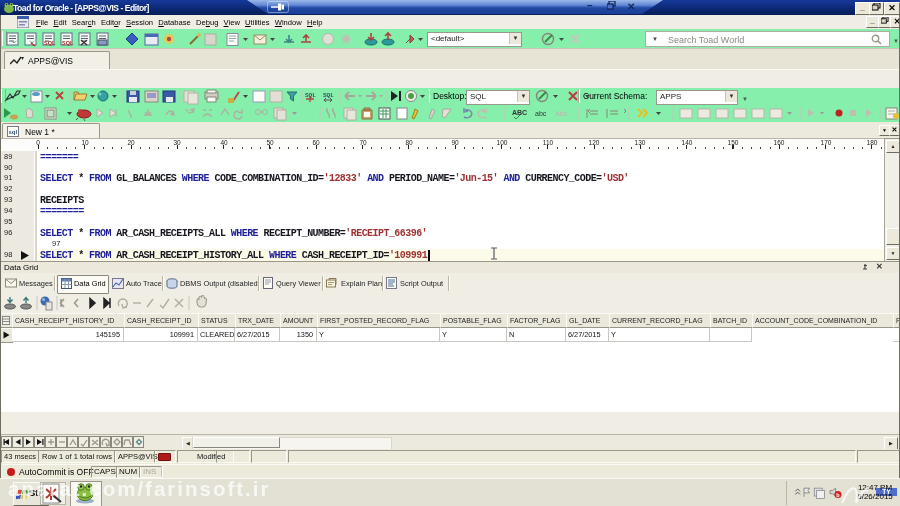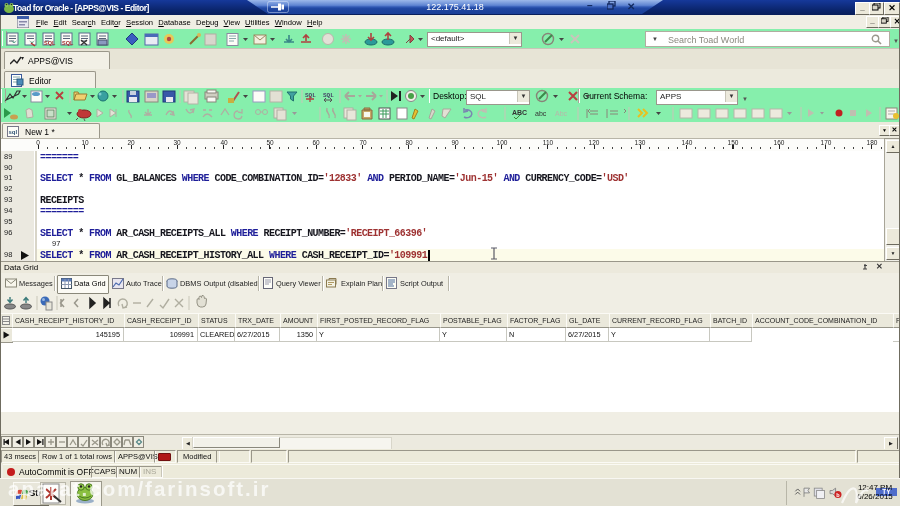--- a/index.html
+++ b/index.html
@@ -40,21 +40,20 @@
 
 <div class="abs" id="rdpbar" style="left:247px;top:0;width:416px;height:14px;
   background:linear-gradient(180deg,#9cb8ea 0%,#5f85d2 38%,#3058b4 50%,#1f46a0 62%,#1a3f98 100%);
   clip-path:polygon(0 0,416px 0,395px 14px,21px 14px);">
   <svg class="abs" style="left:20px;top:1px" width="22" height="12" viewBox="0 0 22 12">
    <rect x="0.5" y="0.5" width="21" height="11" rx="2" fill="none" stroke="rgba(230,240,255,0.45)"></rect>
    <path d="M4 6 h7" stroke="#fff" stroke-width="1.4"></path>
    <rect x="11" y="2.5" width="3" height="7" fill="#fff"></rect>
    <rect x="14.5" y="3.5" width="2.5" height="5" fill="#fff"></rect>
   </svg>
-  <span class="abs" style="left:0;top:1.5px;width:416px;text-align:center;color:#fff;font-size:9px;">122.175.41.18</span>
   <span class="abs" style="left:340px;top:0px;color:#122a60;font-weight:bold;font-size:10px;">–</span>
   <span class="abs" style="left:360px;top:1px;color:#122a60;font-size:8px;"><svg width="9" height="9" viewBox="0 0 9 9">
           <rect x="2" y="0" width="6" height="5" fill="none" stroke="#12275c" stroke-width="1.3"></rect>
           <rect x="0" y="3" width="6" height="5" fill="#4a6fc4" stroke="#12275c" stroke-width="1.3"></rect>
         </svg></span>
   <span class="abs" style="left:380px;top:0.5px;color:#122a60;font-weight:bold;font-size:10px;">✕</span>
 </div>
 
 <div class="abs" id="menubar" style="left:14px;top:15px;width:900px;height:14px;
   background:#f0eee4;border-bottom:3px solid #0369a1;">
@@ -167,31 +166,20 @@
     border:1px solid #9a978a;border-bottom:none;border-radius:2px 2px 0 0;">
     <svg class="abs" style="left:5px;top:4px" width="14" height="10" viewBox="0 0 14 10">
       <path d="M0 8 L4 4 L7 7 L11 1" fill="none" stroke="#222" stroke-width="1.4"></path>
       <path d="M11 1 l3 0 l-1.5 3 z" fill="#222"></path>
     </svg>
     <span class="abs" style="left:23px;top:4px;font-size:8.5px;color:#000;">APPS@VIS</span>
   </span>
   <span class="abs" style="left:0;top:20px;width:900px;height:1px;background:#fbfaf4;"></span>
 </div>
 
-<div class="abs" id="edtabs" style="left:0;top:69px;width:900px;height:19px;background:#eceadd;">
-  <span class="abs" style="left:4px;top:2px;width:90px;height:17px;background:#f2f0e6;
-    border:1px solid #9a978a;border-bottom:none;border-radius:2px 2px 0 0;">
-    <svg class="abs" style="left:6px;top:2px" width="13" height="13" viewBox="0 0 13 13">
-      <rect x="0.5" y="0.5" width="10" height="12" fill="#fff" stroke="#3a5a9a"></rect>
-      <path d="M2 3 h7 M2 5.5 h7 M2 8 h5" stroke="#8aa"></path>
-      <rect x="6" y="5" width="6" height="6" fill="#4a8ab8" stroke="#2a5a80"></rect>
-    </svg>
-    <span class="abs" style="left:24px;top:3.5px;font-size:8.5px;color:#000;">Editor</span>
-  </span>
-</div>
 
 <div class="tb" id="tbA" style="top:88px;height:17px;">
   <span class="grip" style="left:1px;top:1px;height:14px;"></span>
   <svg class="abs" style="left:0;top:0" width="430" height="17" viewBox="0 0 430 17">
     <path d="M6 12 L10 6 L13 10 L17 3 l3 0 l-1.5 3 z" fill="none" stroke="#333" stroke-width="1.2"></path>
     <path d="M22 7 l2.5 3 l2.5 -3 z" fill="#444"></path>
     <rect x="31" y="3" width="11" height="11" fill="#fdfdf8" stroke="#8a8aa0"></rect>
     <ellipse cx="36" cy="6" rx="4" ry="2" fill="#5a9ac8"></ellipse>
     <path d="M45 7 l2.5 3 l2.5 -3 z" fill="#444"></path>
     <path d="M56 4 l7 7 m0 -7 l-7 7" stroke="#b84040" stroke-width="1.8"></path>
@@ -574,21 +562,21 @@
   <span class="btn3" style="left:884px;top:2px;width:12px;height:11px;line-height:10px;font-size:5px;color:#222;">▶</span>
 </div>
 
 <div class="abs" id="status1" style="left:0;top:449px;width:900px;height:15px;background:#eceada;">
   <span class="sunk" style="left:1px;top:1px;width:34px;height:11px;line-height:11px;padding-left:2px;">43 msecs</span>
   <span class="sunk" style="left:38px;top:1px;width:73px;height:11px;line-height:11px;padding-left:3px;">Row 1 of 1 total rows</span>
   <span class="sunk" style="left:114px;top:1px;width:37px;height:11px;line-height:11px;padding-left:3px;">APPS@VIS</span>
   <span class="sunk" style="left:154px;top:1px;width:20px;height:11px;">
     <i style="position:absolute;left:3px;top:2px;width:11px;height:6px;background:#b01818;border:1px solid #701010;border-radius:1px;"></i>
   </span>
-  <span class="sunk" style="left:177px;top:1px;width:36px;height:11px;line-height:11px;padding-left:5px;">Modified</span>
+  <span class="sunk" style="left:177px;top:1px;width:36px;height:11px;line-height:11px;padding-left:19px;">Modified</span>
   <span class="sunk" style="left:216px;top:1px;width:32px;height:11px;"></span>
   <span class="sunk" style="left:251px;top:1px;width:34px;height:11px;"></span>
   <span class="sunk" style="left:288px;top:1px;width:566px;height:11px;"></span>
   <span class="sunk" style="left:857px;top:1px;width:41px;height:11px;"></span>
 </div>
 <div class="abs" id="status2" style="left:3px;top:464px;width:900px;height:14px;background:#eceada;border-top:1px solid #fbfaf4;">
   <span class="abs" style="left:4px;top:3px;width:8px;height:8px;background:#c41c1c;border-radius:50%;border:none;"></span>
   <span class="abs" style="left:16px;top:1.5px;font-size:8.5px;color:#000;">AutoCommit is OFF</span>
   <span class="sunk" style="left:88px;top:1px;width:23px;height:10px;line-height:10px;padding-left:2px;font-size:8px;">CAPS</span>
   <span class="sunk" style="left:113px;top:1px;width:21px;height:10px;line-height:10px;padding-left:2px;font-size:8px;">NUM</span>

